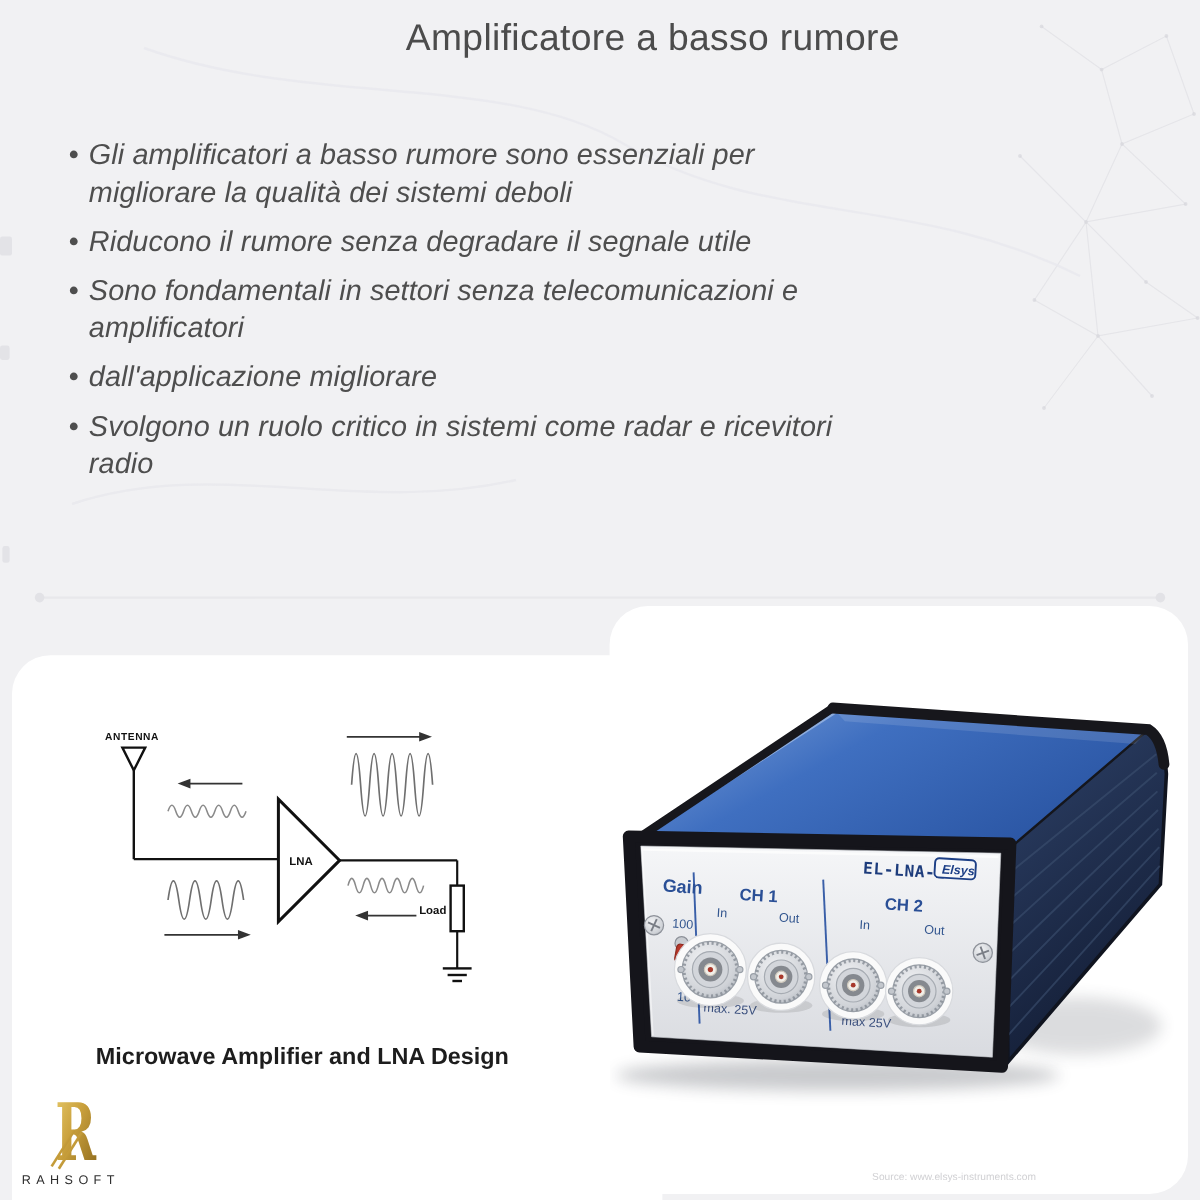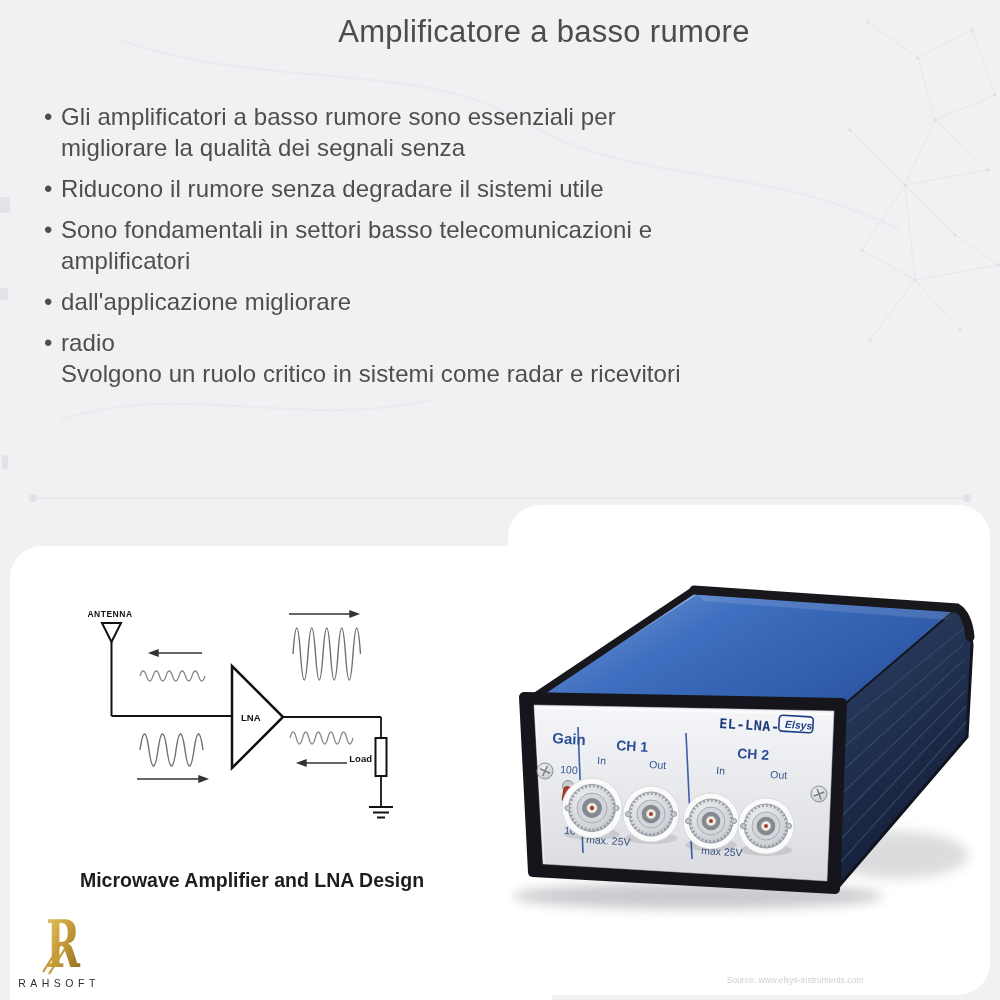--- a/index.html
+++ b/index.html
@@ -2,21 +2,21 @@
 <html><head>
 <meta charset="utf-8">
 <title>Amplificatore a basso rumore</title>
 <style>
   html,body{margin:0;padding:0;}
   body{width:1000px;height:1000px;font-family:"Liberation Sans",sans-serif;}
   .slide{position:relative;width:1000px;height:1000px;background:#f1f1f3;overflow:hidden;}
   .bg-texture{position:absolute;inset:0;pointer-events:none;}
   h1.title{position:absolute;top:14px;left:0;width:1000px;text-align:center;margin:0;
     font-size:31px;font-weight:500;letter-spacing:.3px;color:#4c4c4c;padding-left:44px;}
-  ul.bullets{list-style:none;margin:0;padding:0;position:absolute;top:101px;left:44px;width:900px;}
+  ul.bullets{list-style:none;margin:13px;padding:0;position:absolute;top:101px;left:44px;width:900px;font-style:italic;}
   ul.bullets li{position:relative;padding-left:17px;margin-bottom:10px;
     font-size:24px;line-height:31px;color:#4e4e4e;font-weight:400;letter-spacing:.1px;}
   ul.bullets li::before{content:"\2022";position:absolute;left:0;top:0;color:#4e4e4e;}
   ul.bullets .line{display:block;}
   .divider{position:absolute;top:497px;left:31px;width:938px;height:2px;background:#e8e8eb;border-radius:2px;}
   .divider .node{position:absolute;top:-3px;width:8px;height:8px;border-radius:50%;background:#e2e2e6;}
   .divider .node.left{left:-2px;}
   .divider .node.right{right:-2px;}
   .card{position:absolute;top:505px;height:490px;background:#ffffff;border-radius:32px;overflow:hidden;}
   .card.left{left:10px;width:542px;margin-top:41px;}
@@ -60,35 +60,35 @@
       <path d="M120,40 C 260,90 420,60 520,120 C 640,190 760,160 900,230"></path>
       <path d="M60,420 C 180,380 300,430 430,400"></path>
     </g>
   </svg>
 
   <h1 class="title">Amplificatore a basso rumore</h1>
 
   <ul class="bullets">
     <li>
       <span class="line">Gli amplificatori a basso rumore sono essenziali per</span>
-      <span class="line">migliorare la qualità dei segnali senza</span>
-    </li>
-    <li>
-      <span class="line">Riducono il rumore senza degradare il sistemi utile</span>
-    </li>
-    <li>
-      <span class="line">Sono fondamentali in settori basso telecomunicazioni e</span>
+      <span class="line">migliorare la qualità dei sistemi deboli</span>
+    </li>
+    <li>
+      <span class="line">Riducono il rumore senza degradare il segnale utile</span>
+    </li>
+    <li>
+      <span class="line">Sono fondamentali in settori senza telecomunicazioni e</span>
       <span class="line">amplificatori</span>
     </li>
     <li>
       <span class="line">dall'applicazione migliorare</span>
     </li>
     <li>
+      <span class="line">Svolgono un ruolo critico in sistemi come radar e ricevitori</span>
       <span class="line">radio</span>
-      <span class="line">Svolgono un ruolo critico in sistemi come radar e ricevitori</span>
     </li>
   </ul>
 
   <div class="divider">
     <span class="node left"></span>
     <span class="node right"></span>
   </div>
 
   <div class="card left">
     <svg width="478" height="490" viewBox="0 0 478 490">

